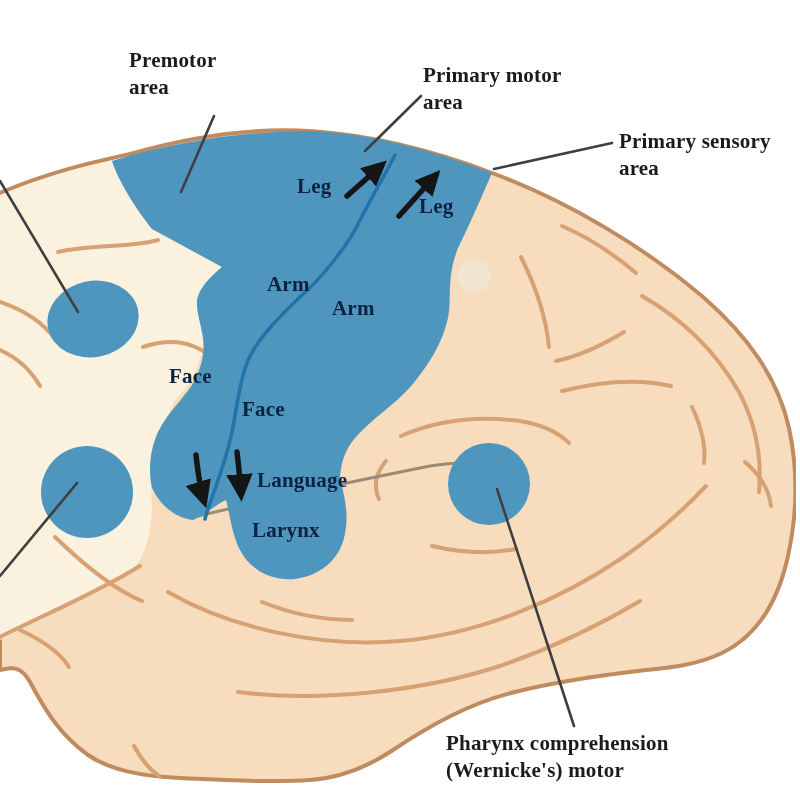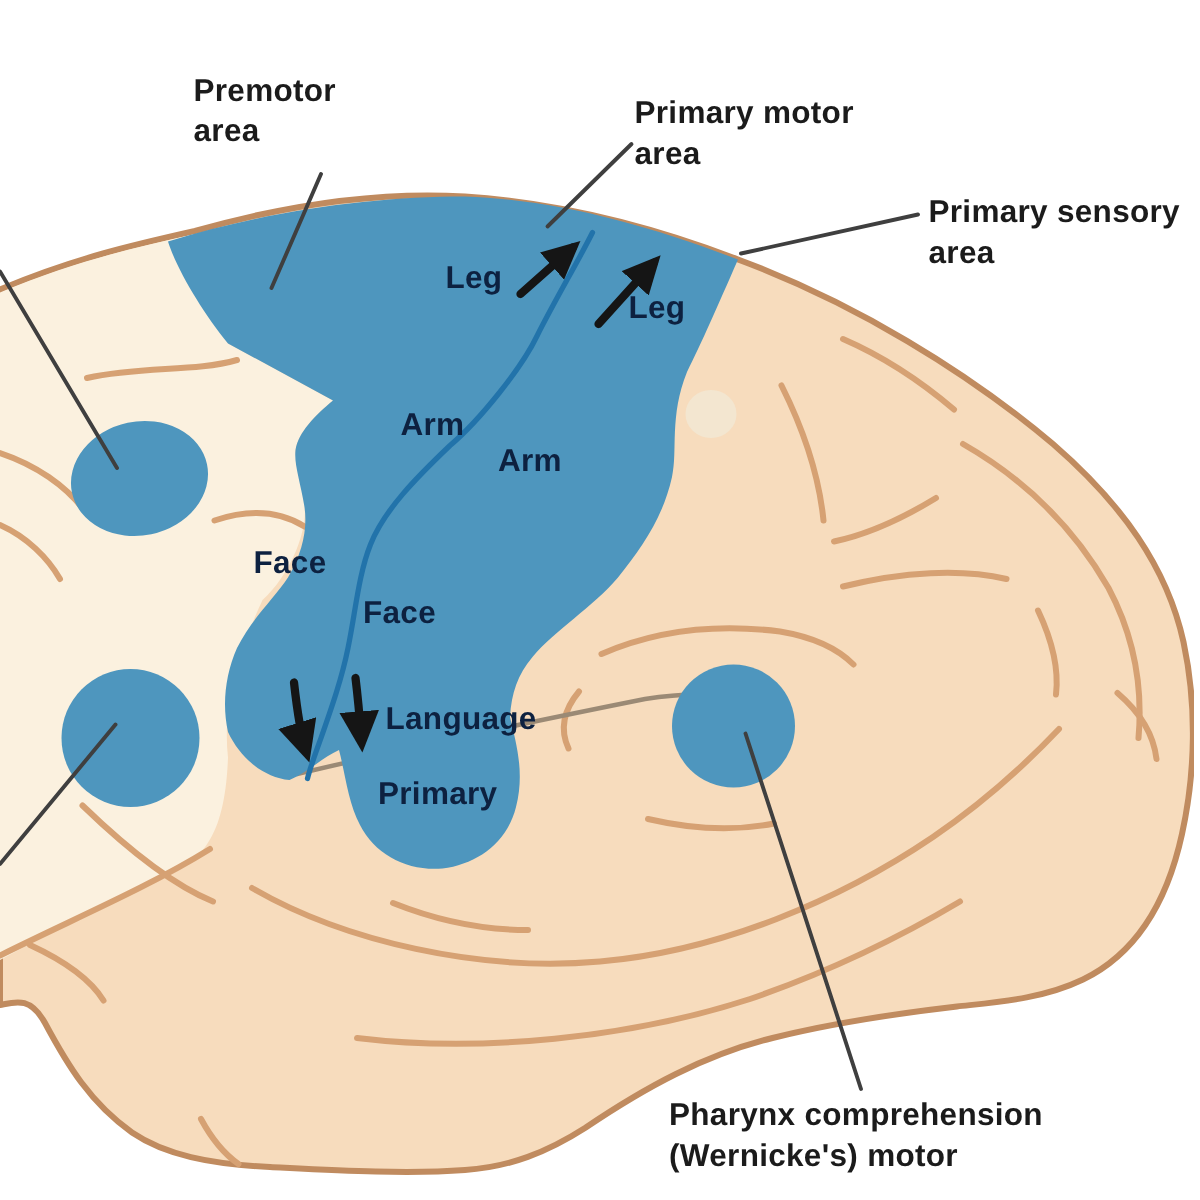--- a/index.html
+++ b/index.html
@@ -3,21 +3,21 @@
 <meta charset="utf-8">
 <style>
   :root{
     --background:#ffffff; --brain_fill:#F7DCBD; --frontal_fill:#FBF1DF;
     --outline:#C08B5F; --sulcus:#D6A173; --lateral_sulcus:#9B8A75;
     --area_blue:#4E96BE; --central_sulcus:#2273AA; --tab_fill:#F3E6D0;
     --label_dark:#1b1b1b; --cortex_label:#0D2140; --arrow:#151515; --pointer:#3f3f3f;
   }
   html,body{margin:0;padding:0;background:var(--background);}
   .stage{position:relative;width:796px;height:800px;background:var(--background);
-         overflow:hidden;font-family:Liberation Sans, sans-serif;}
+         overflow:hidden;font-family:Liberation Serif, serif;}
   .stage svg{position:absolute;left:0;top:0;}
   .lbl{position:absolute;color:var(--label_dark);font-size:21px;font-weight:700;
        line-height:27px;letter-spacing:0.2px;white-space:nowrap;}
   .cortex{position:absolute;color:var(--cortex_label);font-size:21px;font-weight:700;
           letter-spacing:0.2px;white-space:nowrap;}
   
   .brain-body{fill:var(--brain_fill);stroke:var(--outline);stroke-width:4;}
   .frontal{fill:var(--frontal_fill);stroke:none;}
   .blue{fill:var(--area_blue);stroke:none;}
   .tab{fill:var(--tab_fill);stroke:none;}
@@ -171,15 +171,15 @@
     <div>(Wernicke's) motor</div>
   </div>
 
   <div class="cortex" style="left:297px;top:174px;">Leg</div>
   <div class="cortex" style="left:419px;top:194px;">Leg</div>
   <div class="cortex" style="left:267px;top:272px;">Arm</div>
   <div class="cortex" style="left:332px;top:296px;">Arm</div>
   <div class="cortex" style="left:169px;top:364px;">Face</div>
   <div class="cortex" style="left:242px;top:397px;">Face</div>
   <div class="cortex" style="left:257px;top:468px;">Language</div>
-  <div class="cortex" style="left:252px;top:518px;">Primary</div>
+  <div class="cortex" style="left:252px;top:518px;">Larynx</div>
 
 </div>
 
 </body></html>

